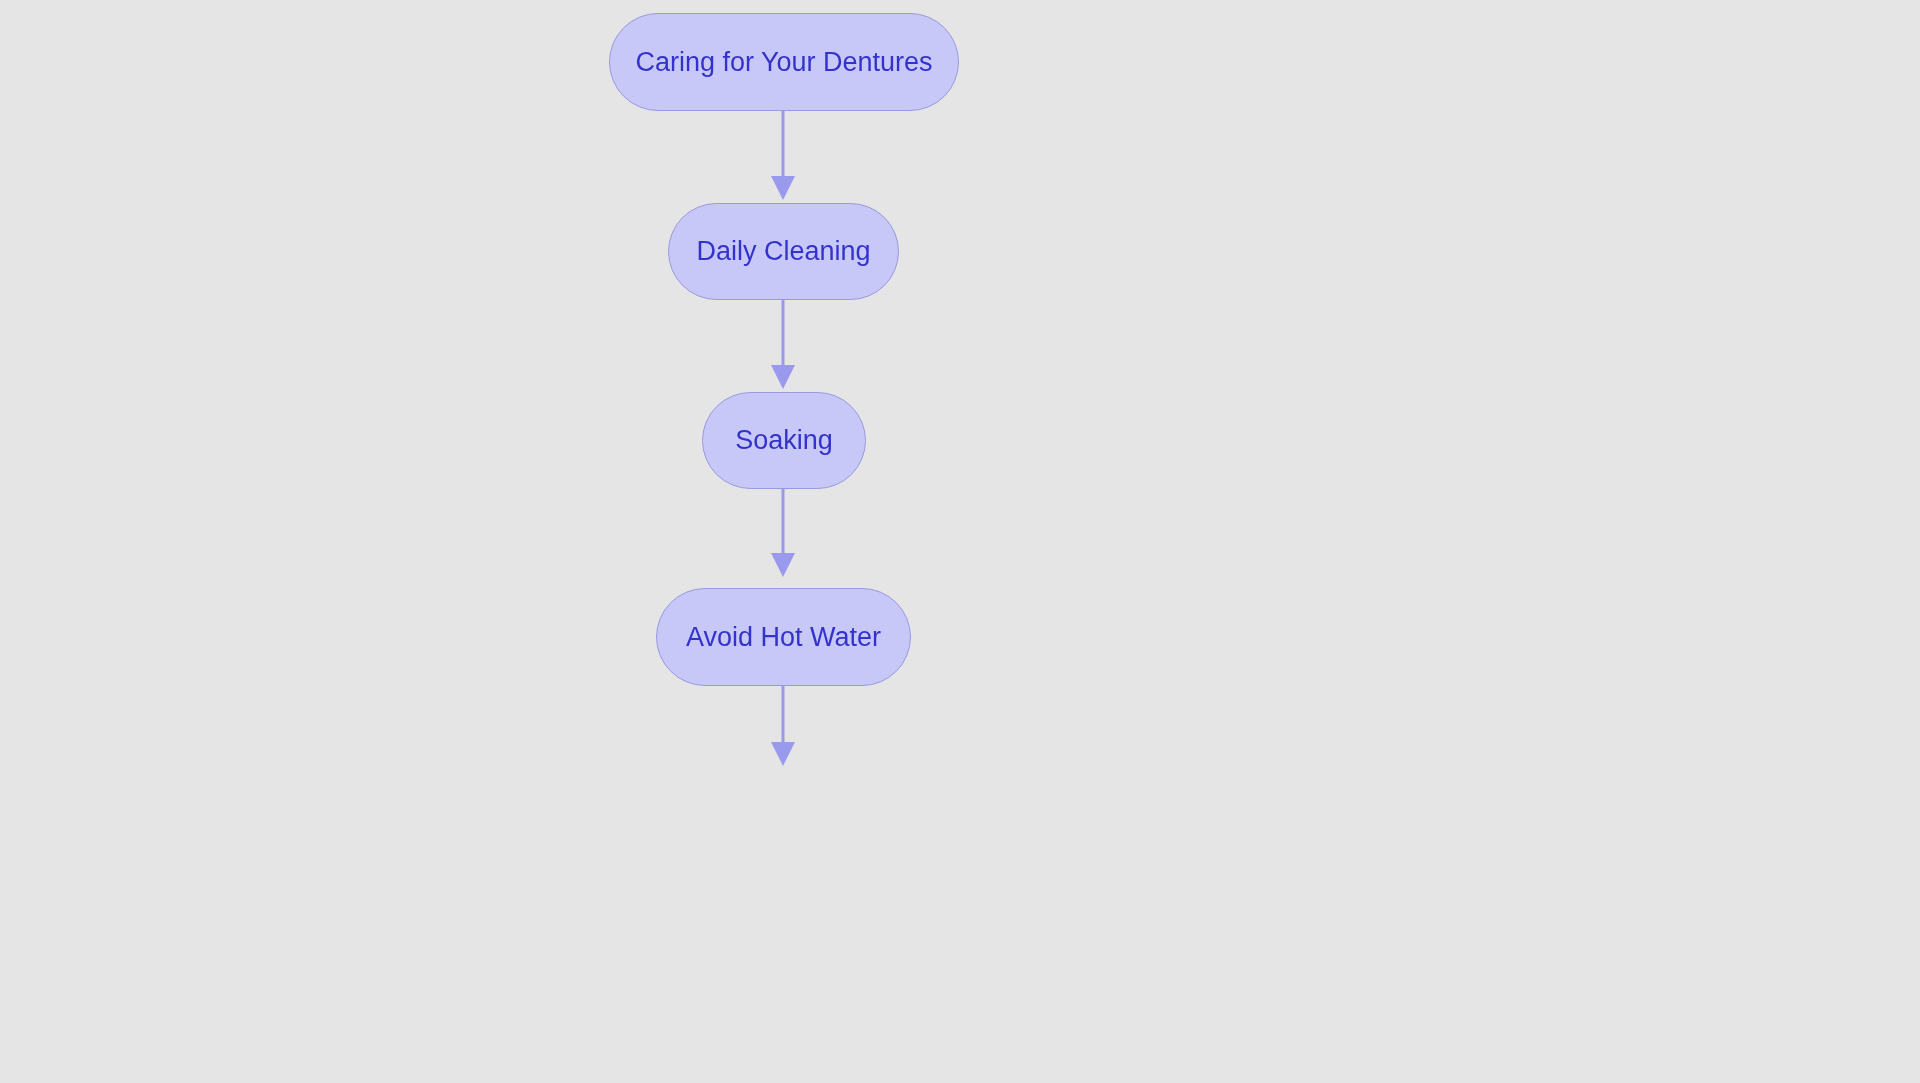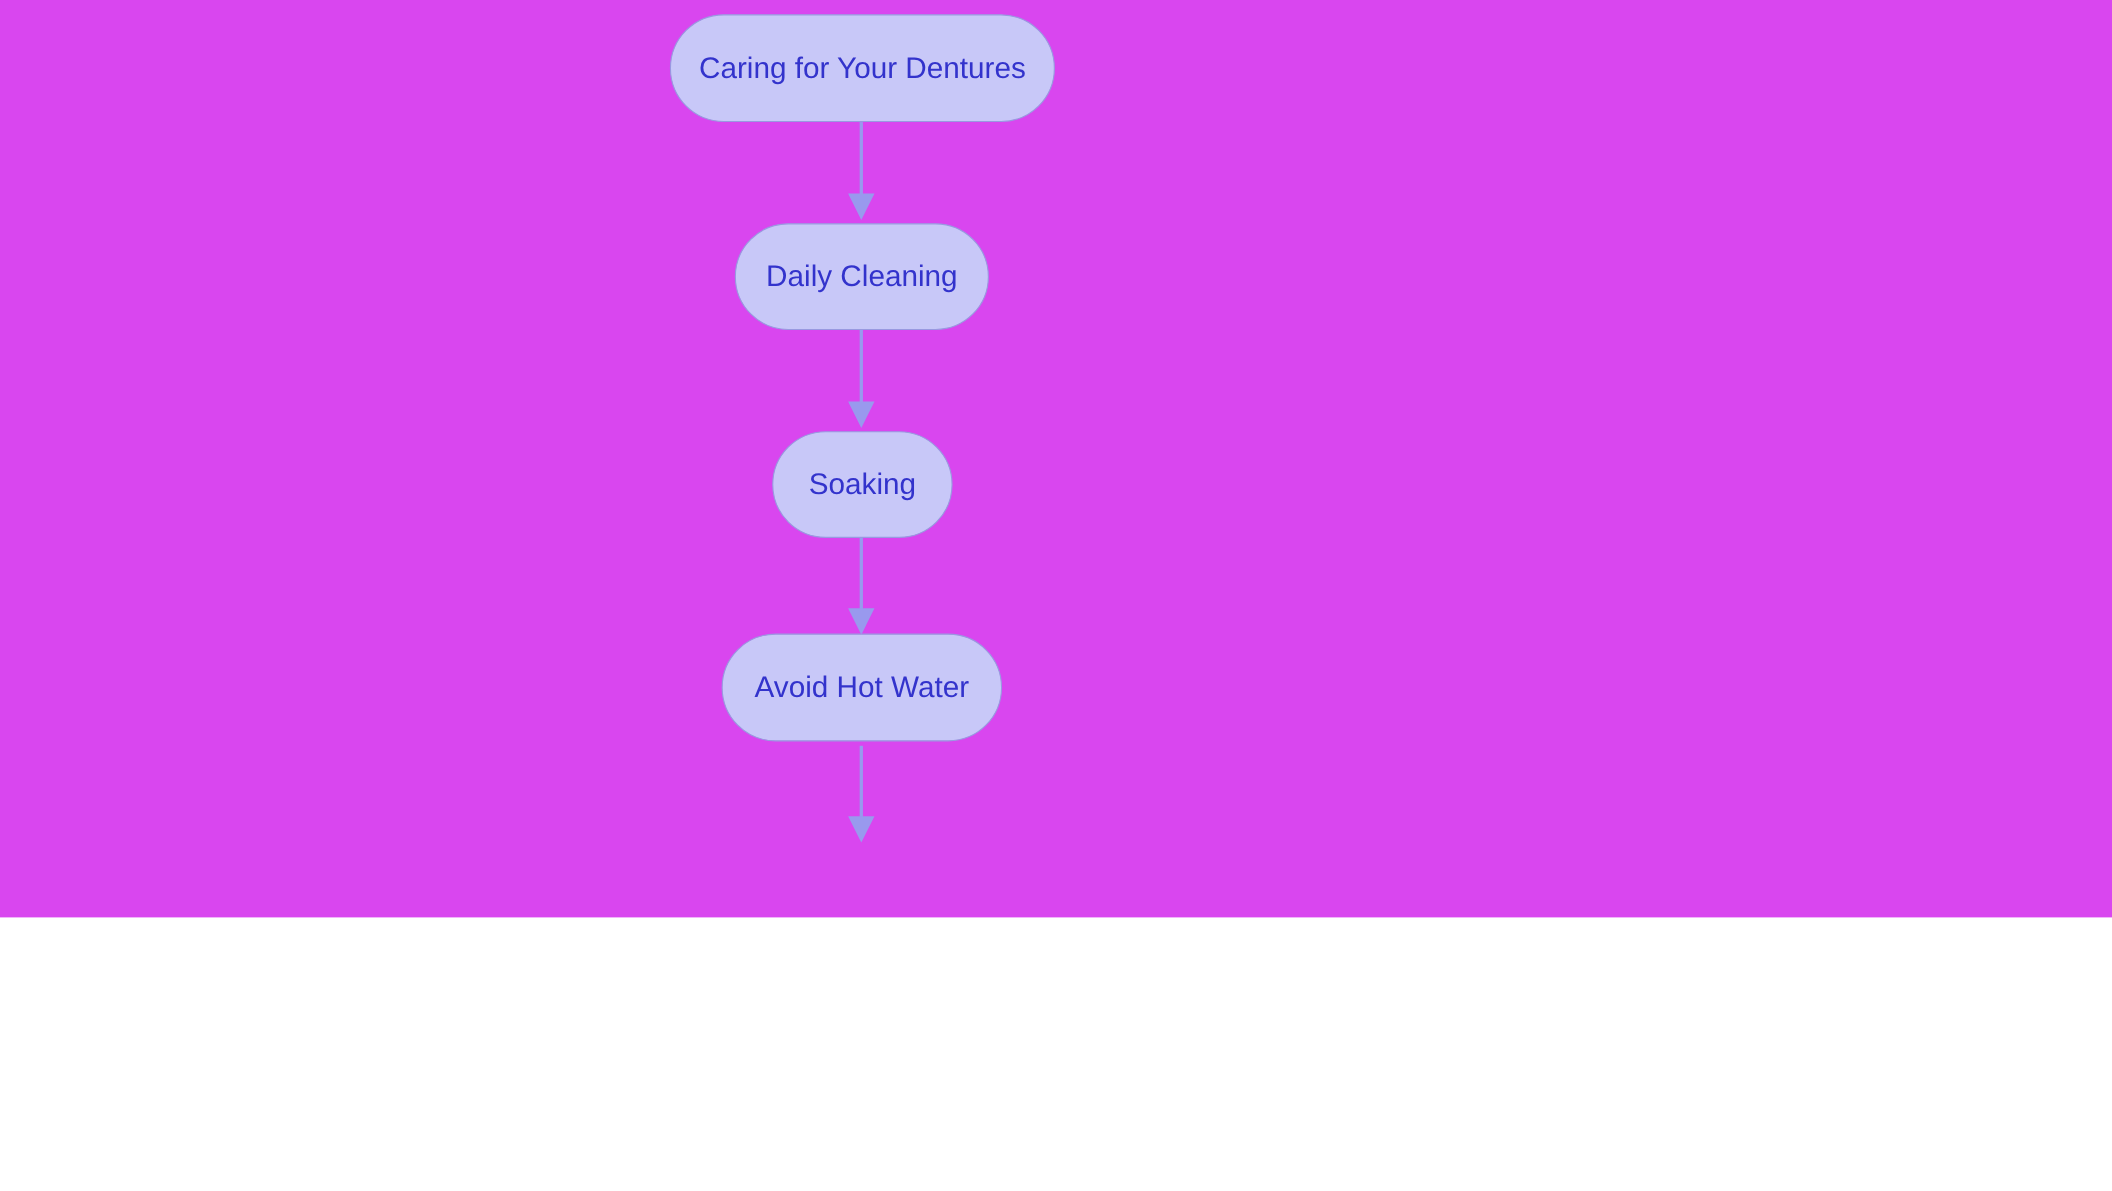--- a/index.html
+++ b/index.html
@@ -11,22 +11,22 @@
   body {
     width: 1920px;
     height: 1083px;
     overflow: hidden;
     font-family: "Liberation Sans", sans-serif;
   }
 
   #flowchart-canvas {
     position: relative;
     width: 1920px;
-    height: 834px;
-    background: #d946ef;
+    height: 1083px;
+    background: #e5e5e5;
   }
 
   #flow-svg {
     position: absolute;
     left: 0;
     top: 0;
     width: 1920px;
     height: 1083px;
   }
 
@@ -51,21 +51,21 @@
     color: #3333cc;
     font-size: 27px;
     line-height: 1;
     font-family: "Liberation Sans", sans-serif;
   }
 
   
   #node-0 { left: 609px;  top: 13px;  width: 350px; height: 98px; }
   #node-1 { left: 668px;  top: 203px; width: 231px; height: 97px; }
   #node-2 { left: 702px;  top: 392px; width: 164px; height: 97px; }
-  #node-3 { left: 656px;  top: 576px; width: 255px; height: 98px; text-align: center; }
+  #node-3 { left: 656px;  top: 588px; width: 255px; height: 98px; text-align: center; }
   #node-4 { left: 639px;  top: 769px; width: 288px; height: 97px; }
 
   .edge-line {
     stroke: #9999ee;
     stroke-width: 3;
     fill: none;
   }
   .edge-head {
     fill: #9999ee;
     stroke: none;

